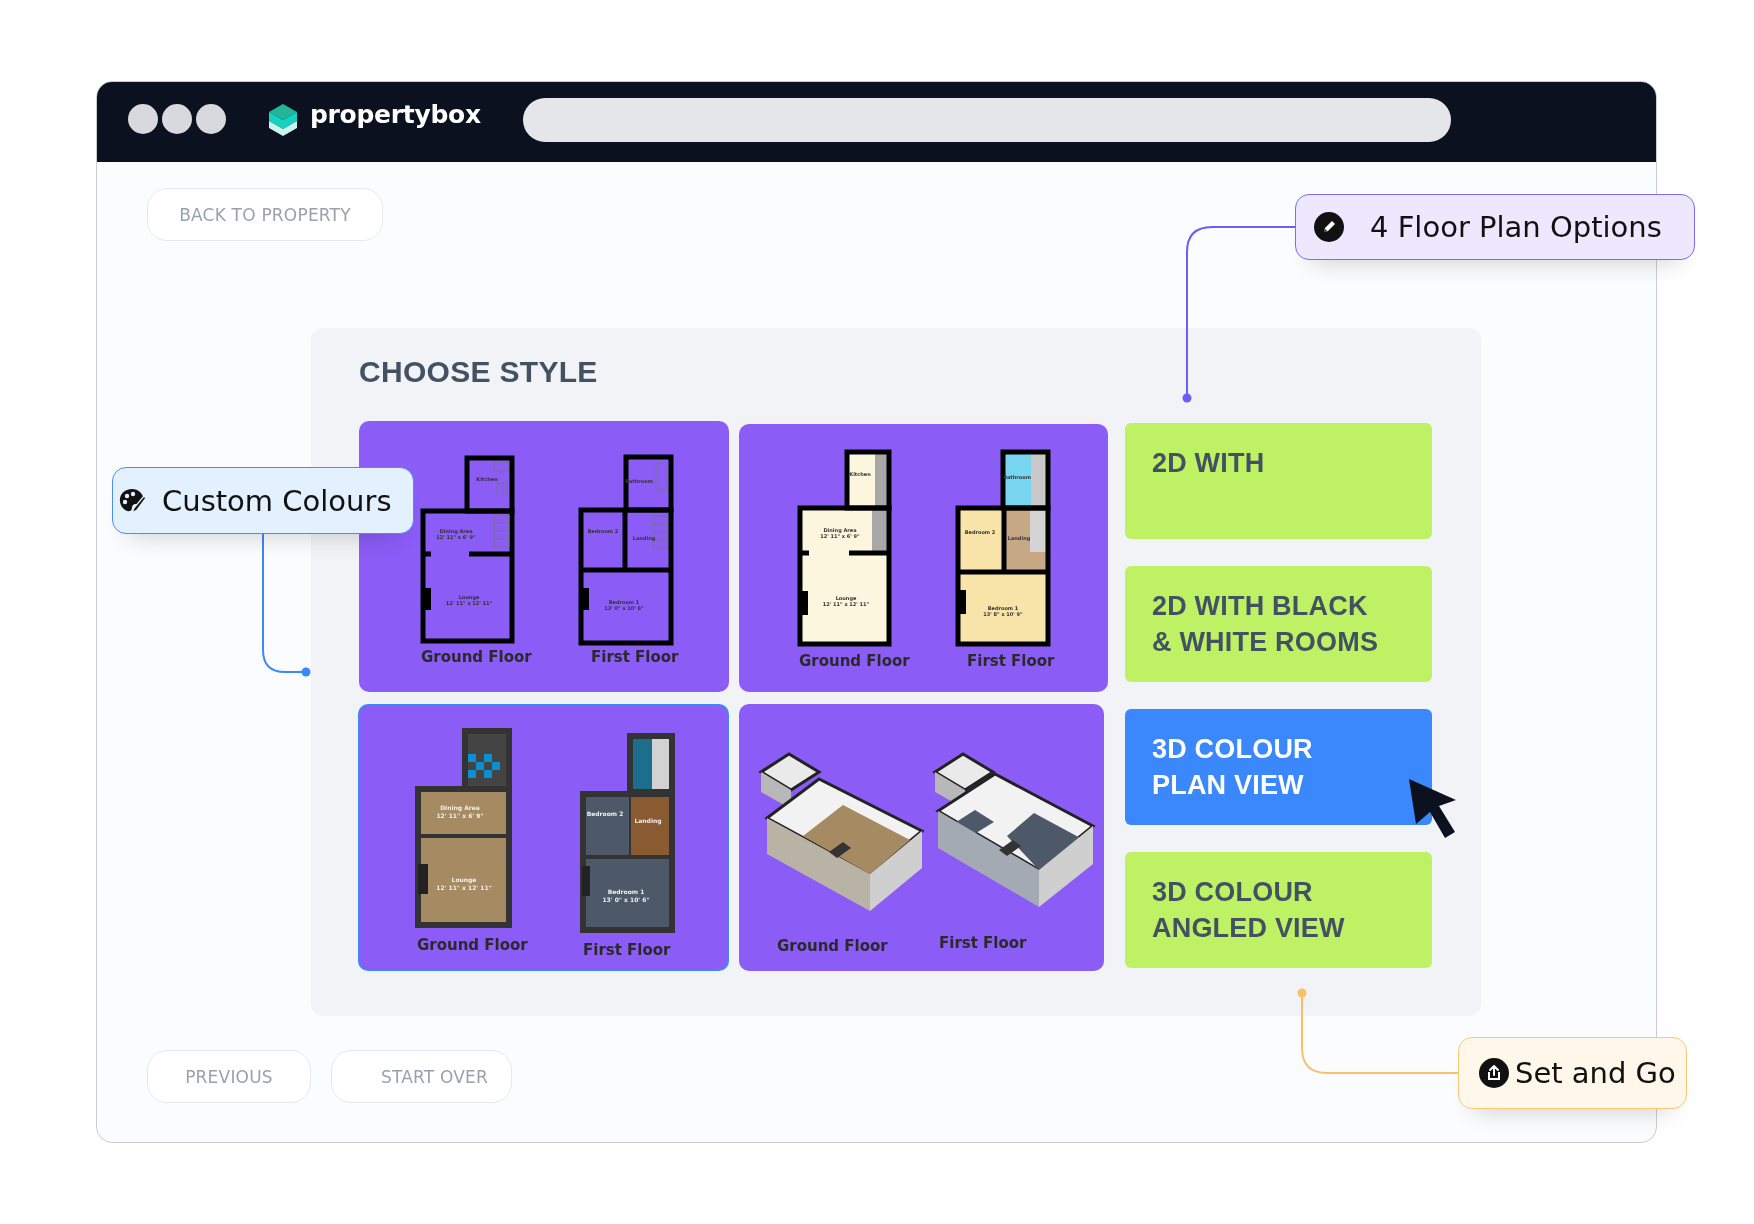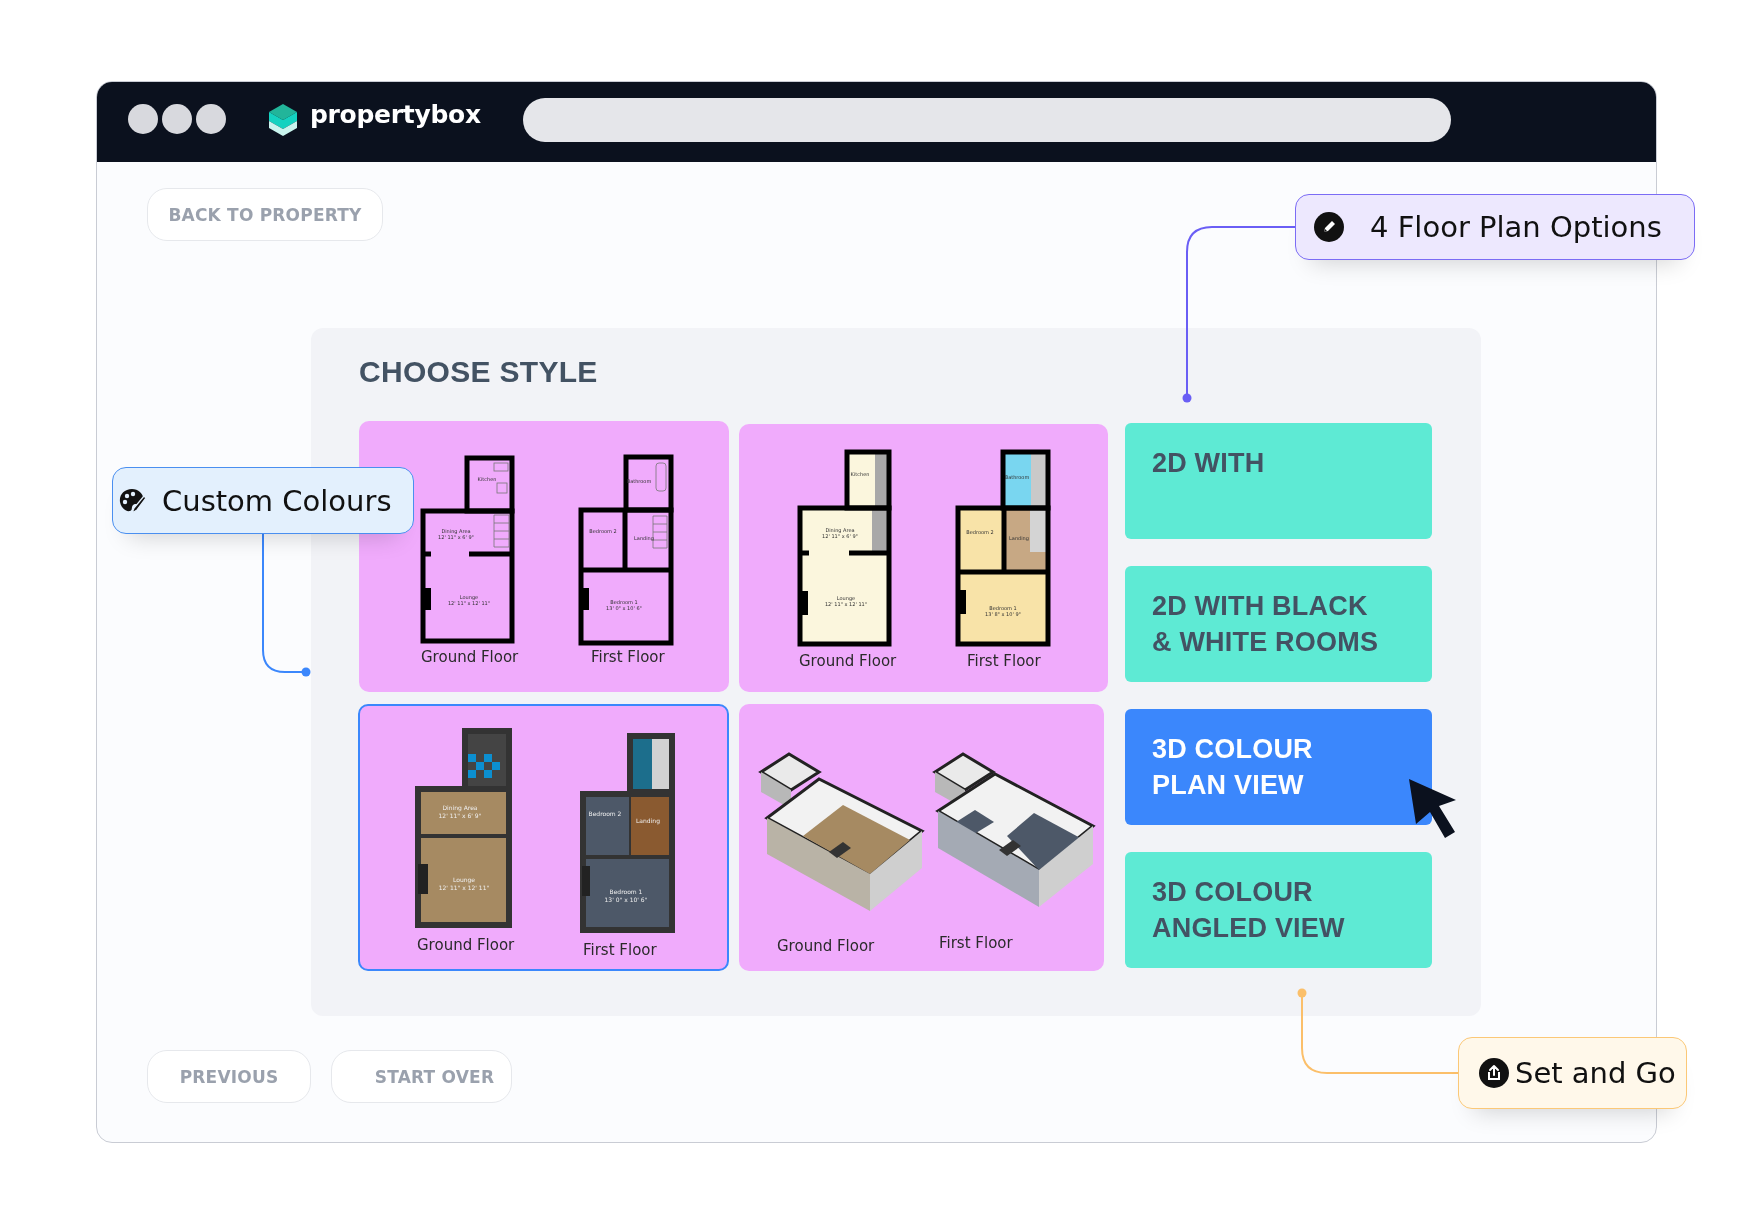--- a/index.html
+++ b/index.html
@@ -11,34 +11,34 @@
   .titlebar { position: absolute; left: 0; top: 0; width: 100%; height: 80px; background: #0b111e; }
   .dot { position: absolute; top: 22px; width: 30px; height: 30px; border-radius: 50%; background: #d8d9de; }
   .logo { position: absolute; left: 170px; top: 21px; width: 32px; height: 34px; }
   .brand { position: absolute; left: 213px; top: 18px; font-family: "DejaVu Sans", sans-serif;
     font-size: 25px; color: #ffffff; letter-spacing: -0.3px; font-weight: 600; }
   .addressbar { position: absolute; left: 426px; top: 16px; width: 928px; height: 44px;
     background: #e5e6ea; border-radius: 22px; }
 
   .ghost-btn { position: absolute; background: #ffffff; border: 1.5px solid #e6e8ec; border-radius: 20px;
     color: #9aa1ad; font-family: "DejaVu Sans", sans-serif; font-size: 17px; display: flex; align-items: center;
-    justify-content: center; letter-spacing: 0.2px; cursor: pointer; font-weight: bold; }
+    justify-content: center; letter-spacing: 0.2px; cursor: pointer; }
 
   .panel { position: absolute; left: 311px; top: 328px; width: 1170px; height: 688px;
     background: #f2f3f7; border-radius: 12px; }
   .panel-title { position: absolute; left: 359px; top: 355px; font-size: 30px; font-weight: 700;
     color: #435263; letter-spacing: 0.3px; }
 
-  .card { position: absolute; background: #f0abfc; border-radius: 10px; overflow: hidden; cursor: pointer; }
+  .card { position: absolute; background: #8b5cf6; border-radius: 10px; overflow: hidden; cursor: pointer; font-weight: bold; }
   .card.selected { border: 2.5px solid #3b87fc; }
   .card svg { position: absolute; left: 0; top: 0; }
   .floor-label { position: absolute; font-family: "DejaVu Sans", sans-serif; font-size: 15px; color: #2a2a2a; }
 
   .style-btn { position: absolute; left: 1125px; width: 307px; height: 116px; border-radius: 6px;
-    background: #5eead4; color: #435263; font-size: 27px; font-weight: 700; line-height: 36px;
+    background: #bef264; color: #435263; font-size: 27px; font-weight: 700; line-height: 36px;
     padding: 22px 0 0 27px; cursor: pointer; letter-spacing: 0.2px; }
   .style-btn.active { background: #3b87fc; color: #ffffff; }
 
   .pill { position: absolute; border-radius: 14px; display: flex; align-items: center;
     font-family: "DejaVu Sans", sans-serif; color: #111111; box-shadow: 0 18px 24px -16px rgba(0,0,0,0.18); }
   .pill .ic { width: 30px; height: 30px; border-radius: 50%; background: #111111; display: flex;
     align-items: center; justify-content: center; flex: none; }
 
   .connector { position: absolute; left: 0; top: 0; pointer-events: none; }
 </style>

